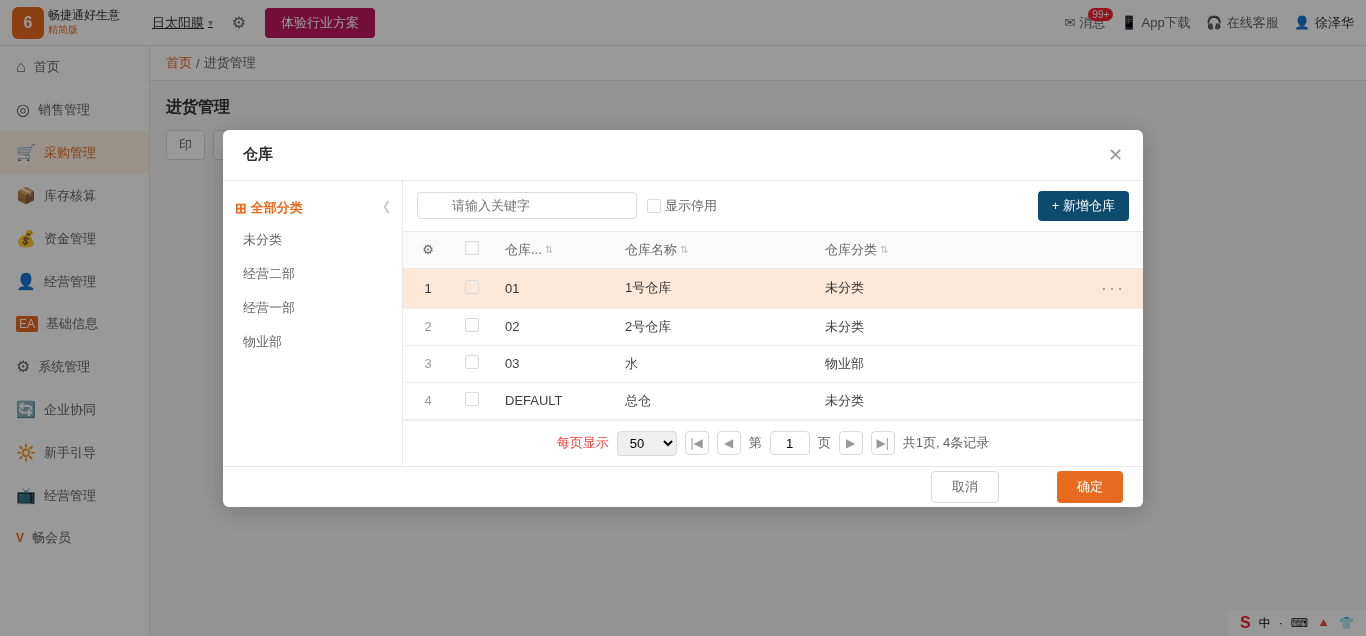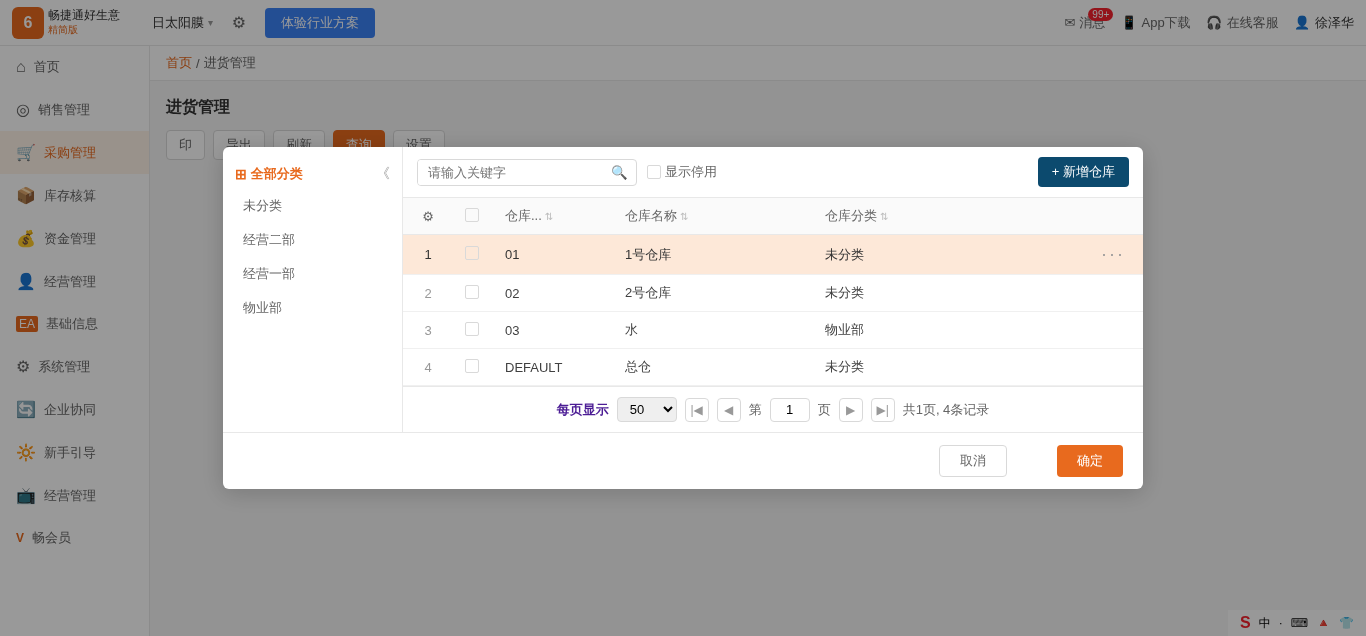--- a/index.html
+++ b/index.html
@@ -33,30 +33,30 @@
     .brand-sub { font-size: 10px; color: #e86a1e; }
     .top-nav-area {
       flex: 1;
       display: flex;
       align-items: center;
       gap: 12px;
       padding-left: 20px;
     }
     .store-selector {
       display: flex; align-items: center; gap: 4px;
-      color: #333; font-size: 13px; cursor: pointer;
+      color: #333; font-size: 13px; cursor: pointer; text-decoration: underline;
     }
     .chevron-down { font-size: 10px; color: #999; }
     .gear-btn {
       width: 28px; height: 28px;
       display: flex; align-items: center; justify-content: center;
       color: #666; cursor: pointer; font-size: 16px;
     }
     .try-btn {
-      background: #3b82f6;
+      background: #be185d;
       color: #fff;
       border: none;
       padding: 6px 16px;
       border-radius: 4px;
       cursor: pointer;
       font-size: 13px;
     }
     .top-right {
       display: flex; align-items: center; gap: 16px;
       margin-left: auto;
@@ -189,20 +189,21 @@
       align-items: center;
       gap: 10px;
       border-bottom: 1px solid #e8e8e8;
     }
     .search-box {
       display: flex; align-items: center;
       border: 1px solid #d9d9d9;
       border-radius: 4px;
       overflow: hidden;
       width: 220px;
+      padding-left: 24px;
     }
     .search-input {
       border: none; outline: none;
       padding: 5px 10px;
       font-size: 13px;
       width: 185px;
       color: #999;
     }
     .search-btn {
       padding: 5px 8px;
@@ -262,21 +263,21 @@
     .pagination {
       padding: 10px 14px;
       display: flex;
       align-items: center;
       justify-content: center;
       gap: 8px;
       border-top: 1px solid #e8e8e8;
       color: #666;
       font-size: 13px;
     }
-    .per-page-label { color: #4c1d95; font-weight: bold; }
+    .per-page-label { color: #ef4444; }
     .per-page-select {
       border: 1px solid #d9d9d9;
       border-radius: 4px;
       padding: 3px 8px;
       font-size: 13px;
       cursor: pointer;
     }
     .page-nav-btn {
       width: 24px; height: 24px;
       border: 1px solid #d9d9d9;
@@ -289,24 +290,24 @@
       width: 40px; height: 24px;
       border: 1px solid #d9d9d9;
       border-radius: 4px;
       text-align: center;
       font-size: 13px;
     }
     .page-info { color: #666; }
 
     
     .modal-footer {
-      padding: 12px 20px;
+      padding: 4px 20px;
       display: flex;
       justify-content: flex-end;
-      gap: 14px;
+      gap: 22px;
       border-top: 1px solid #e8e8e8;
     }
     .cancel-btn {
       padding: 6px 20px;
       border: 1px solid #d9d9d9;
       border-radius: 4px;
       background: #fff;
       color: #666;
       cursor: pointer;
       font-size: 13px;
@@ -461,20 +462,24 @@
         <button class="bg-btn bg-btn-primary">查询</button>
         <button class="bg-btn">设置</button>
       </div>
     </div>
   </div>
 </div>
 
 <div class="modal-overlay">
   <div class="modal">
 
+    <div class="modal-header">
+      <span class="modal-title">仓库</span>
+      <span class="modal-close">✕</span>
+    </div>
 
     <div class="modal-body">
 
       <div class="left-panel">
         <div class="left-panel-header">
           <div class="all-cat">
             <span class="cat-icon">⊞</span>
             <span>全部分类</span>
           </div>
           <span class="collapse-btn">《</span>

